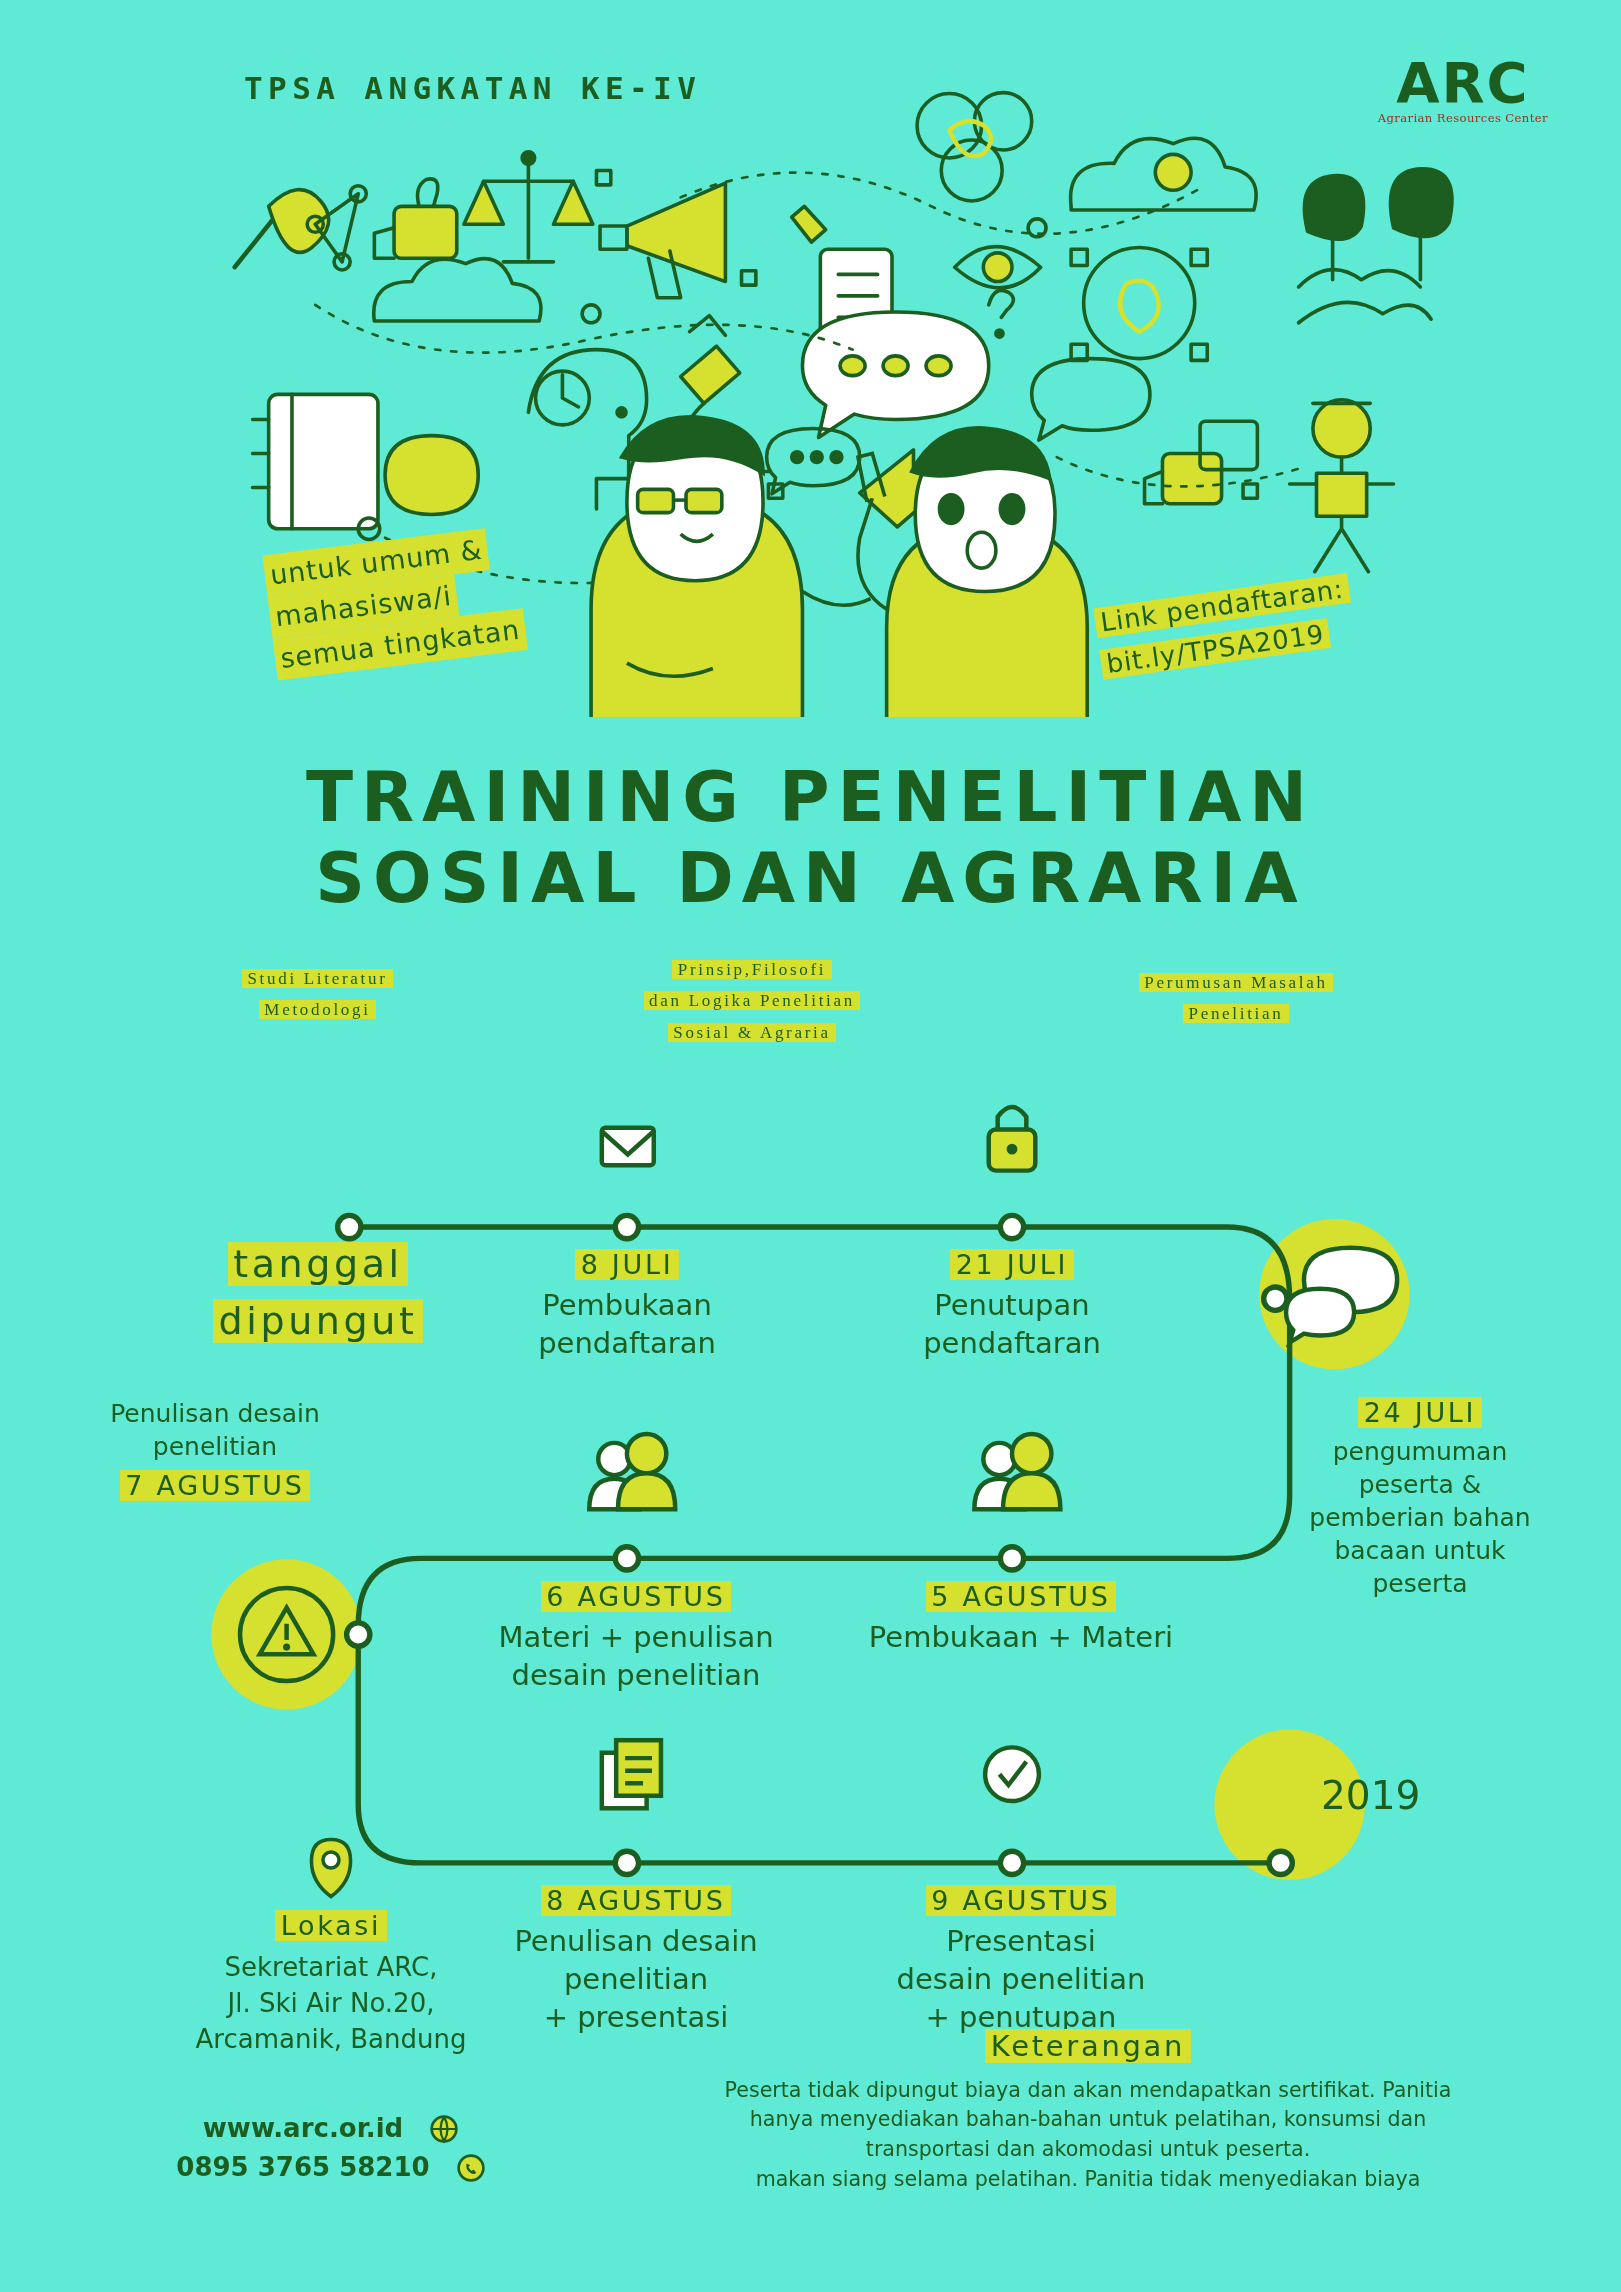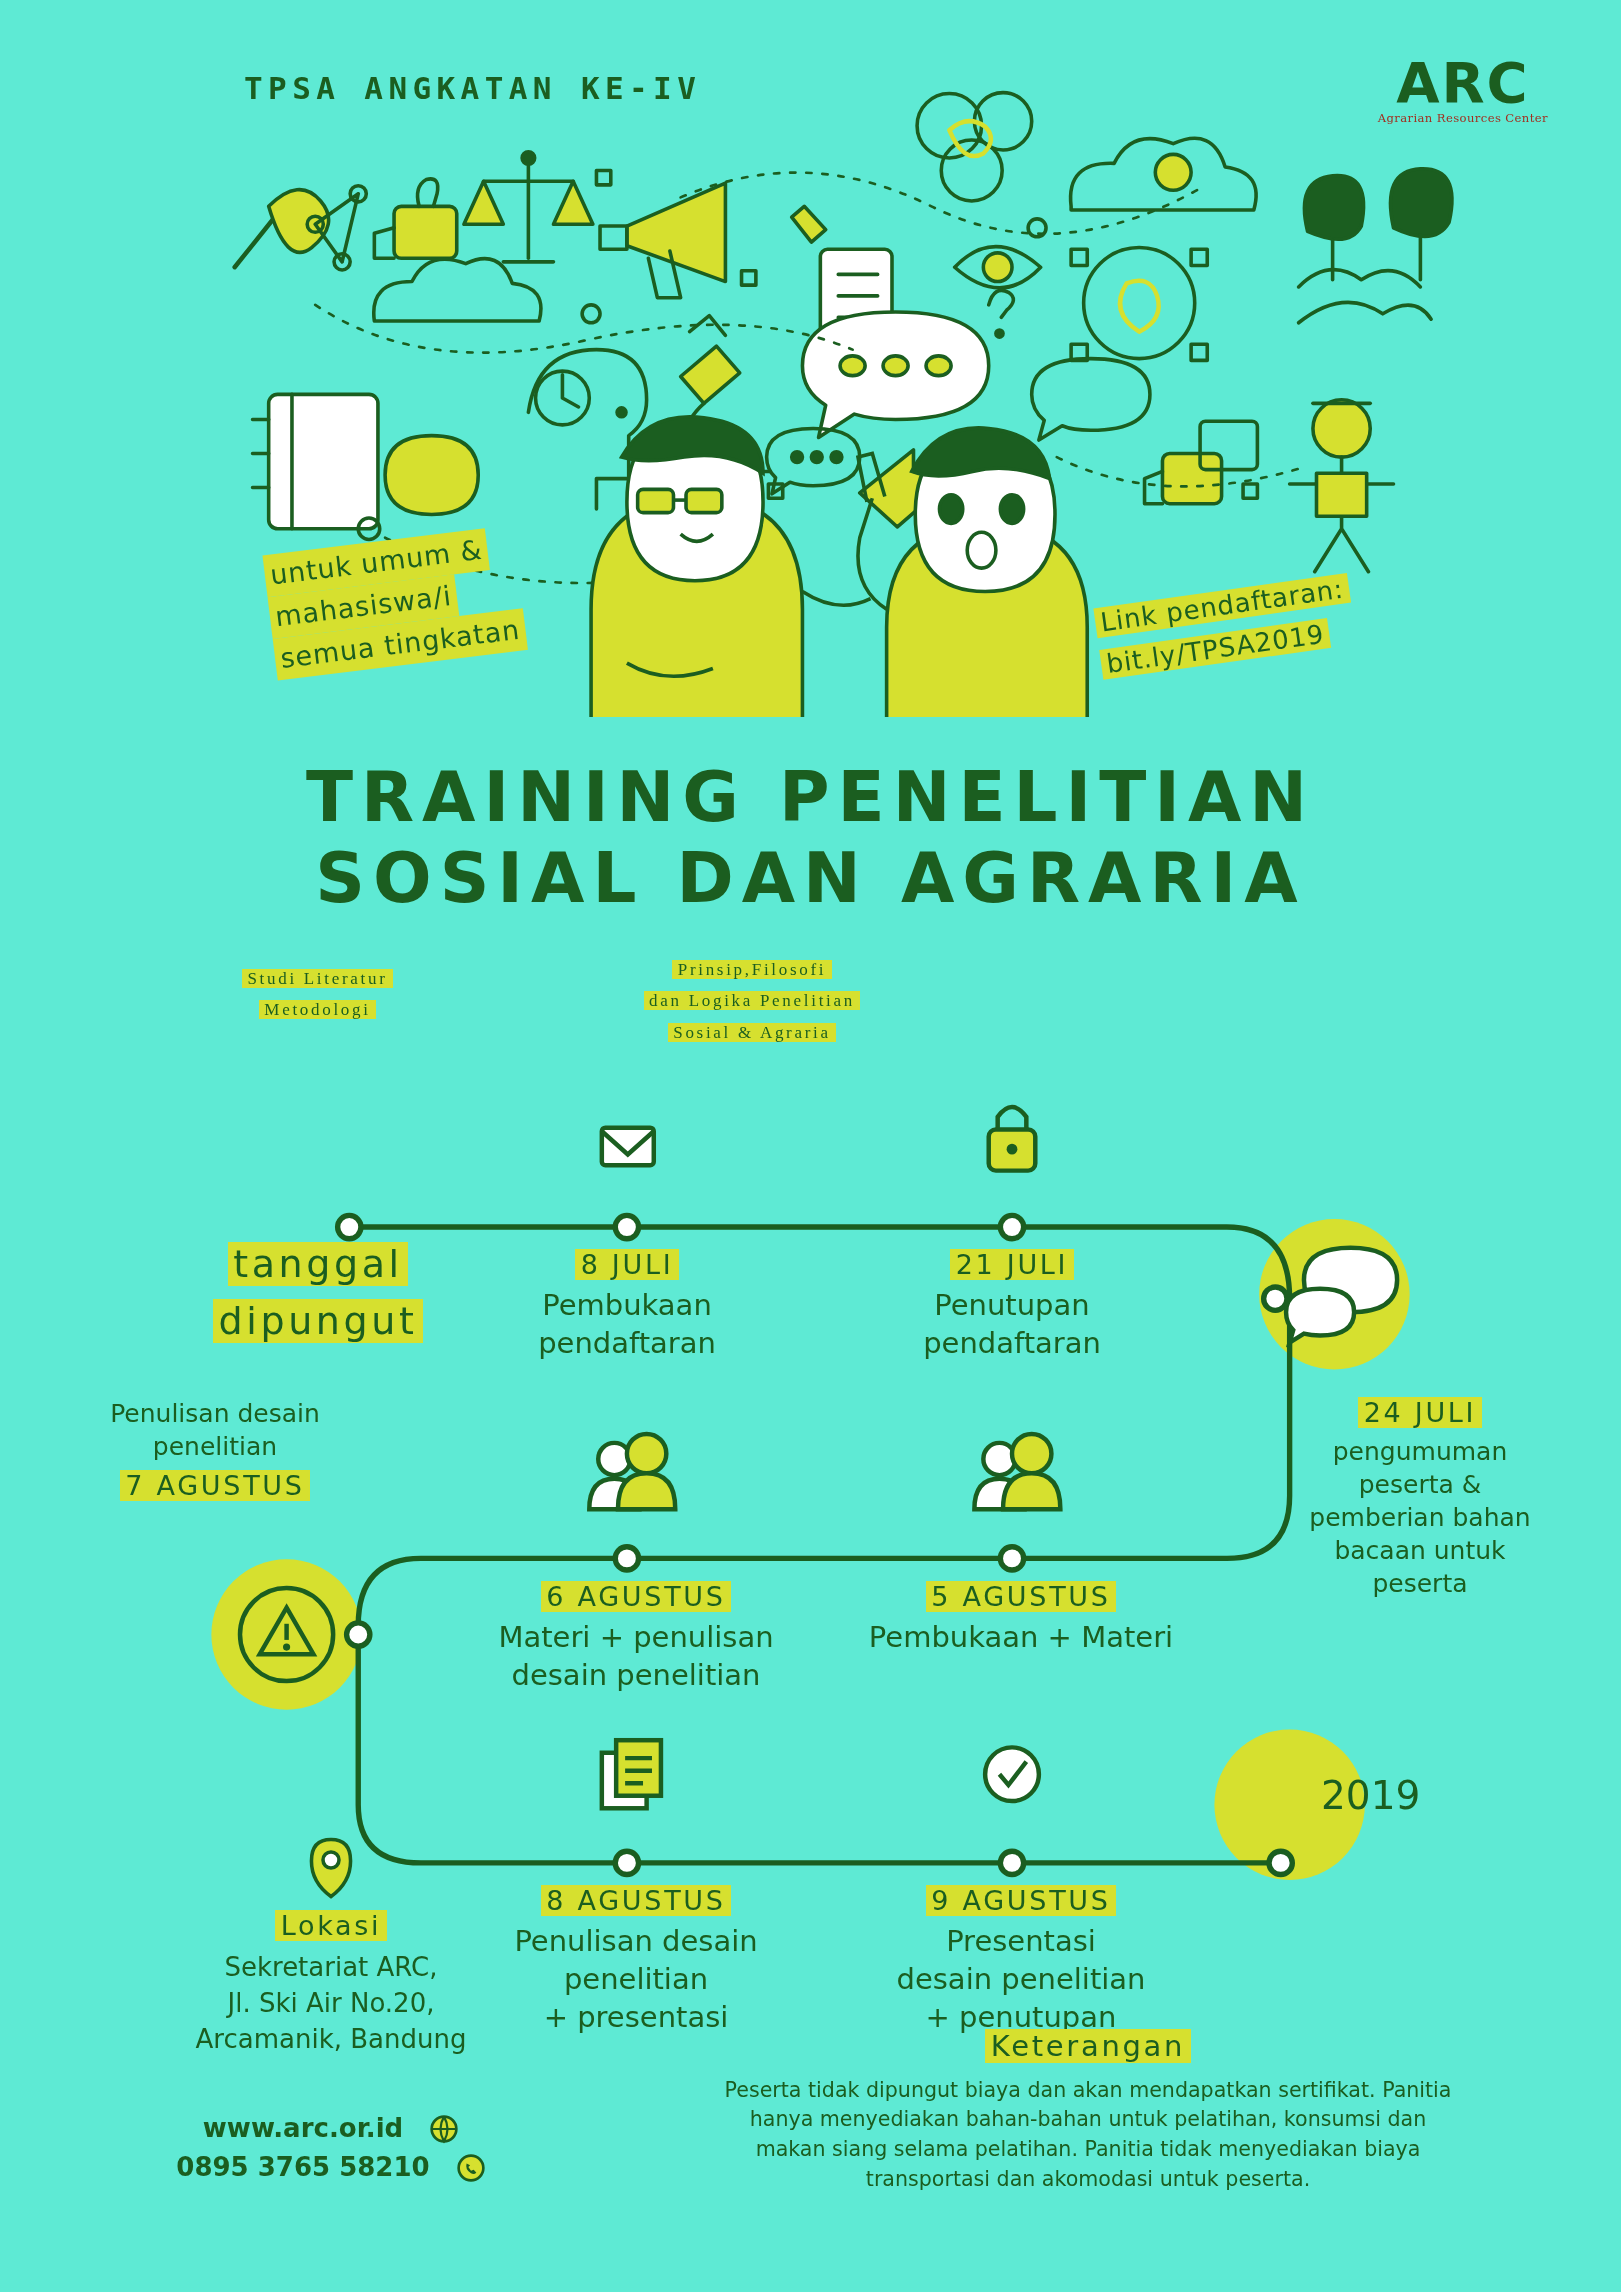--- a/index.html
+++ b/index.html
@@ -440,20 +440,24 @@
   <div class="topics">
     <div class="topic topic-1 hand">
       <span class="hl">Studi Literatur</span><br>
       <span class="hl">Metodologi</span>
     </div>
     <div class="topic topic-2 hand">
       <span class="hl">Prinsip,Filosofi</span><br>
       <span class="hl">dan Logika Penelitian</span><br>
       <span class="hl">Sosial &amp; Agraria</span>
     </div>
+    <div class="topic topic-3 hand">
+      <span class="hl">Perumusan Masalah</span><br>
+      <span class="hl">Penelitian</span>
+    </div>
   </div>
 
   <div class="timeline">
     <svg width="1621" height="905" viewBox="0 0 1810 1010">
 
       <circle cx="1490" cy="230" r="84" fill="#d6e02f"></circle>
       <circle cx="320" cy="610" r="84" fill="#d6e02f"></circle>
       <circle cx="1440" cy="800" r="84" fill="#d6e02f"></circle>
 
       <path d="M390 155 H1370 Q1440 155 1440 235 V455 Q1440 525 1370 525 H470 Q400 525 400 600 V800 Q400 865 470 865 H1430" stroke="#1b5e20" stroke-width="6" fill="none" stroke-linejoin="round"></path>
@@ -624,19 +628,19 @@
         <path d="M12 12 q-2 7 5 11 q4 2 6 -1 l-3 -3 l-3 1 l-3 -4 l2 -2z" fill="#1b5e20"></path>
       </svg>
     </div>
   </div>
 
   <div class="keterangan">
     <div class="ket-title hand"><span class="hl">Keterangan</span></div>
     <div class="ket-body">
       <div>Peserta tidak dipungut biaya dan akan mendapatkan sertifikat. Panitia</div>
       <div>hanya menyediakan bahan-bahan untuk pelatihan, konsumsi dan</div>
+      <div>transportasi dan akomodasi untuk peserta.</div>
       <div>makan siang selama pelatihan. Panitia tidak menyediakan biaya</div>
-      <div>transportasi dan akomodasi untuk peserta.</div>
     </div>
   </div>
 
 </div>
 
 
 </body></html>

